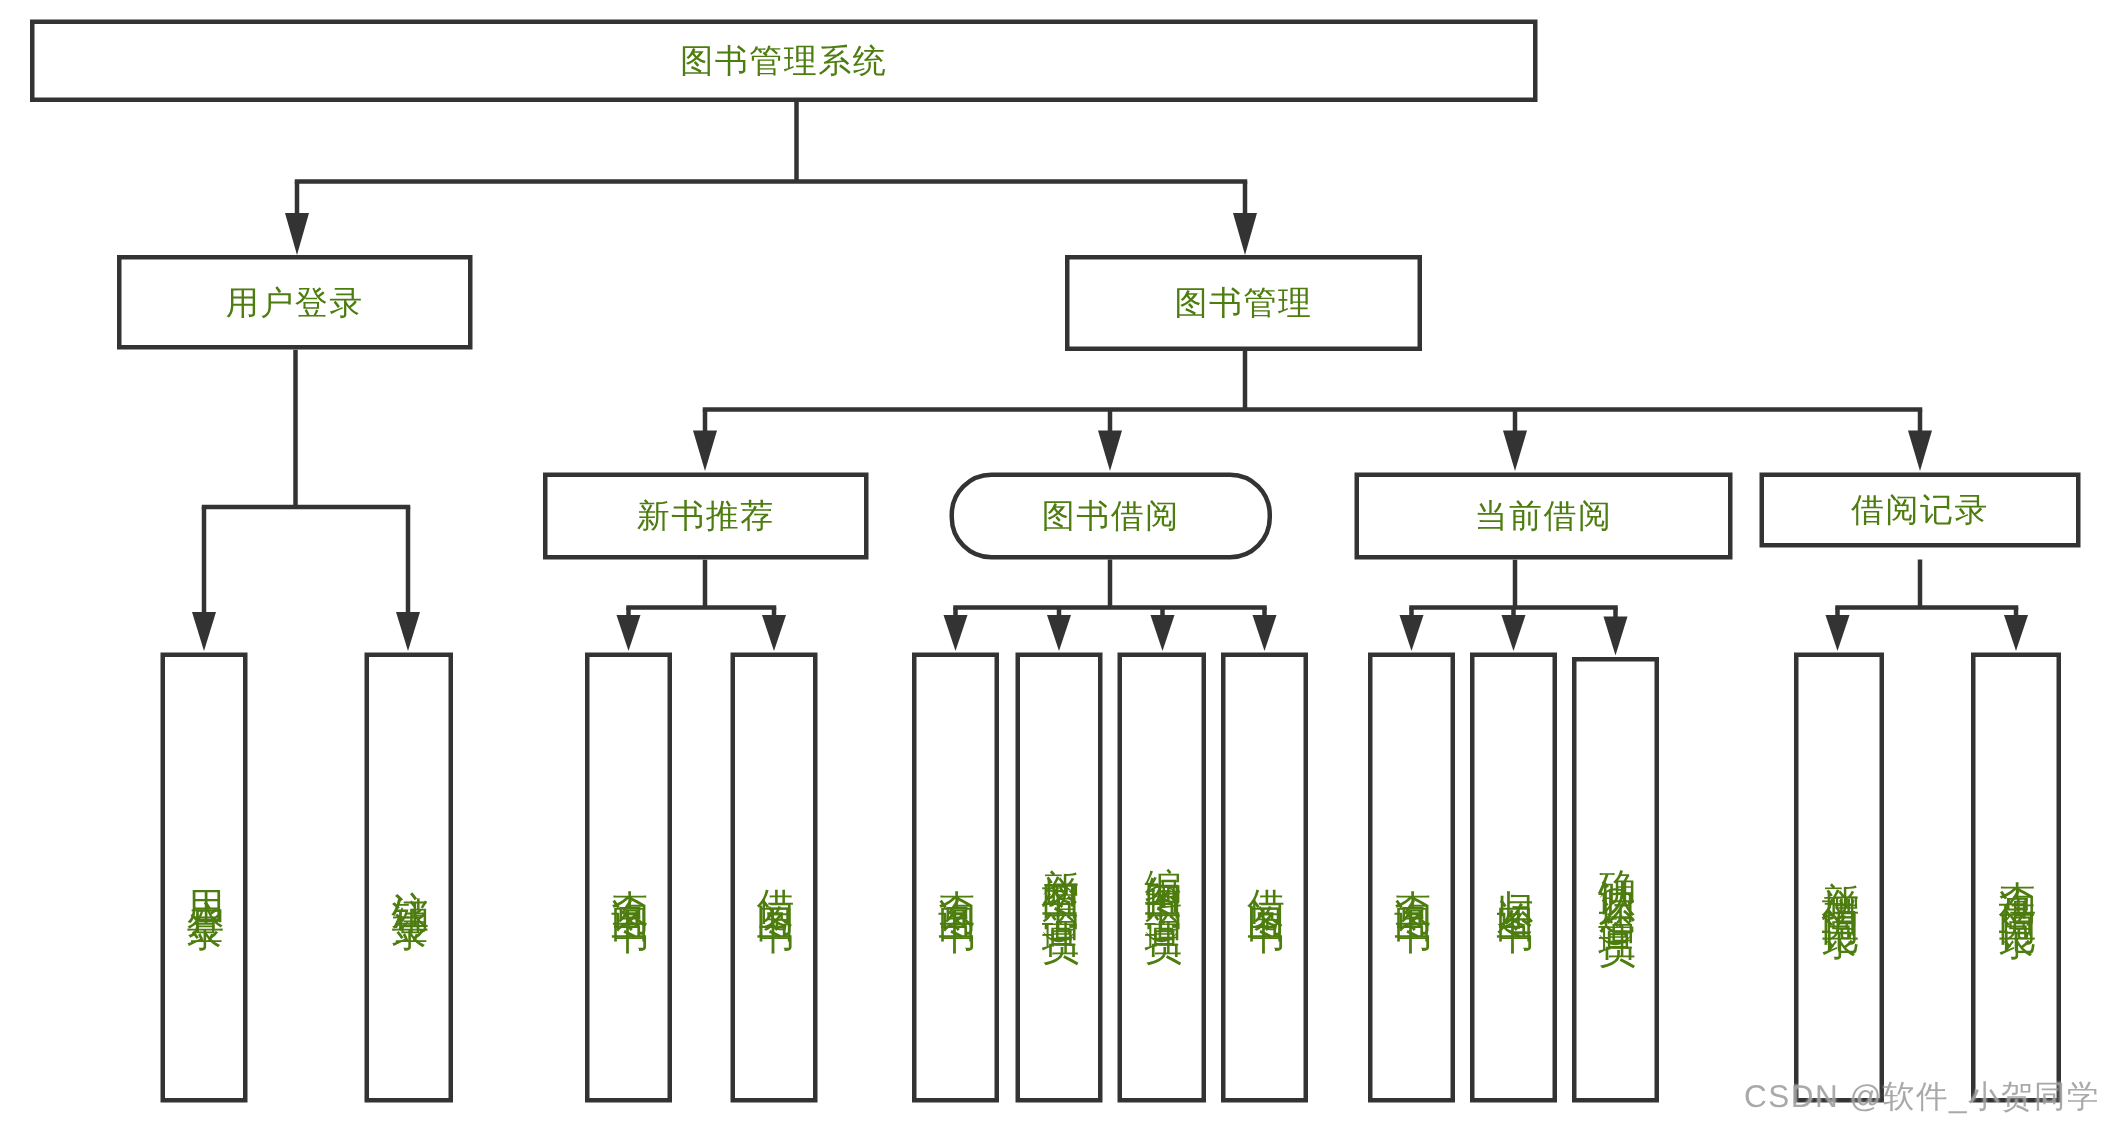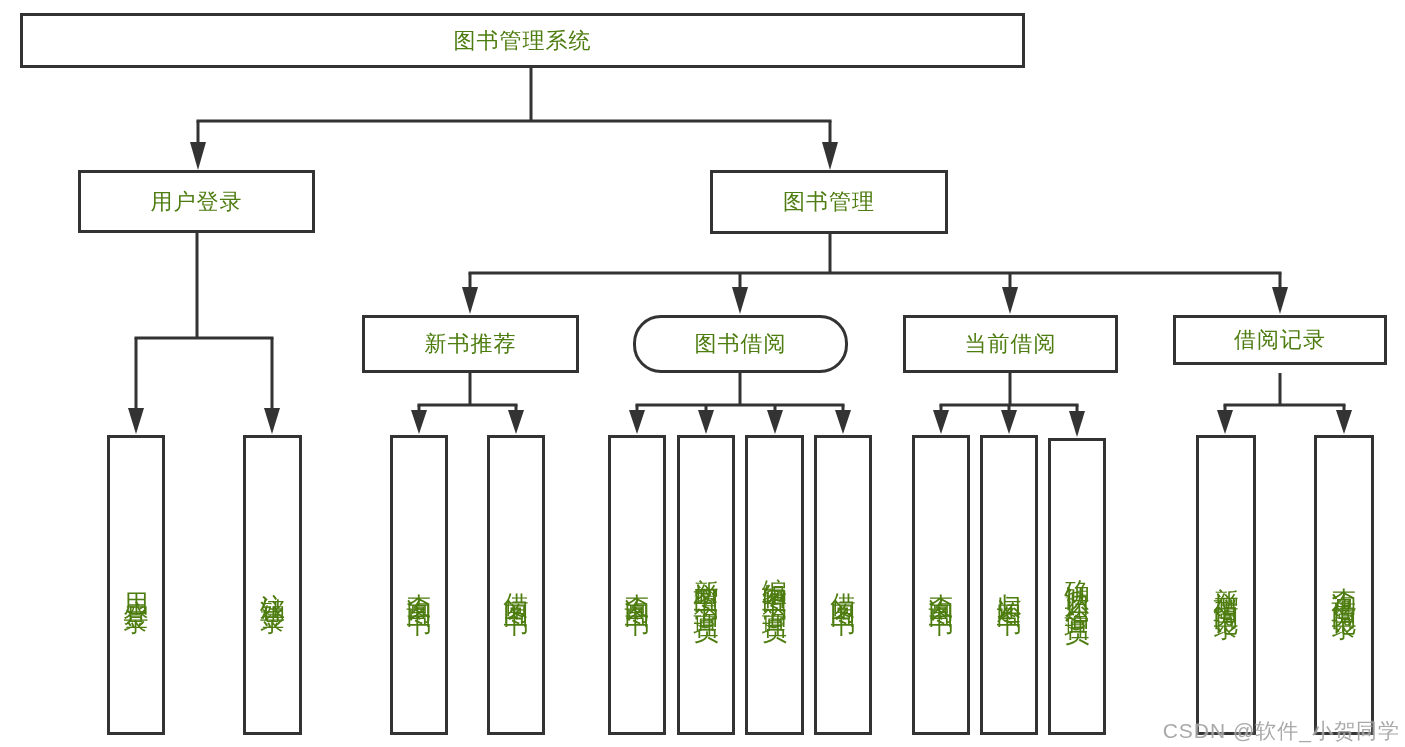--- a/index.html
+++ b/index.html
@@ -137,21 +137,21 @@
   <div class="node" style="left:710px; top:170px; width:238px; height:64px;">
     <span>图书管理</span>
   </div>
 
   <div class="node" style="left:362px; top:315px; width:217px; height:58px;">
     <span>新书推荐</span>
   </div>
   <div class="node" style="left:633px; top:315px; width:215px; height:58px;border-radius:28px;">
     <span>图书借阅</span>
   </div>
-  <div class="node" style="left:903px; top:315px; width:215px; height:58px;">
+  <div class="node" style="left:903px; top:315px; width:252px; height:58px;">
     <span>当前借阅</span>
   </div>
   <div class="node" style="left:1173px; top:315px; width:214px; height:50px;">
     <span>借阅记录</span>
   </div>
 
   <div class="node leaf" style="left:107px; top:435px; width:58px; height:300px;">
     <span>用户登录</span>
   </div>
   <div class="node leaf" style="left:243px; top:435px; width:59px; height:300px;">

